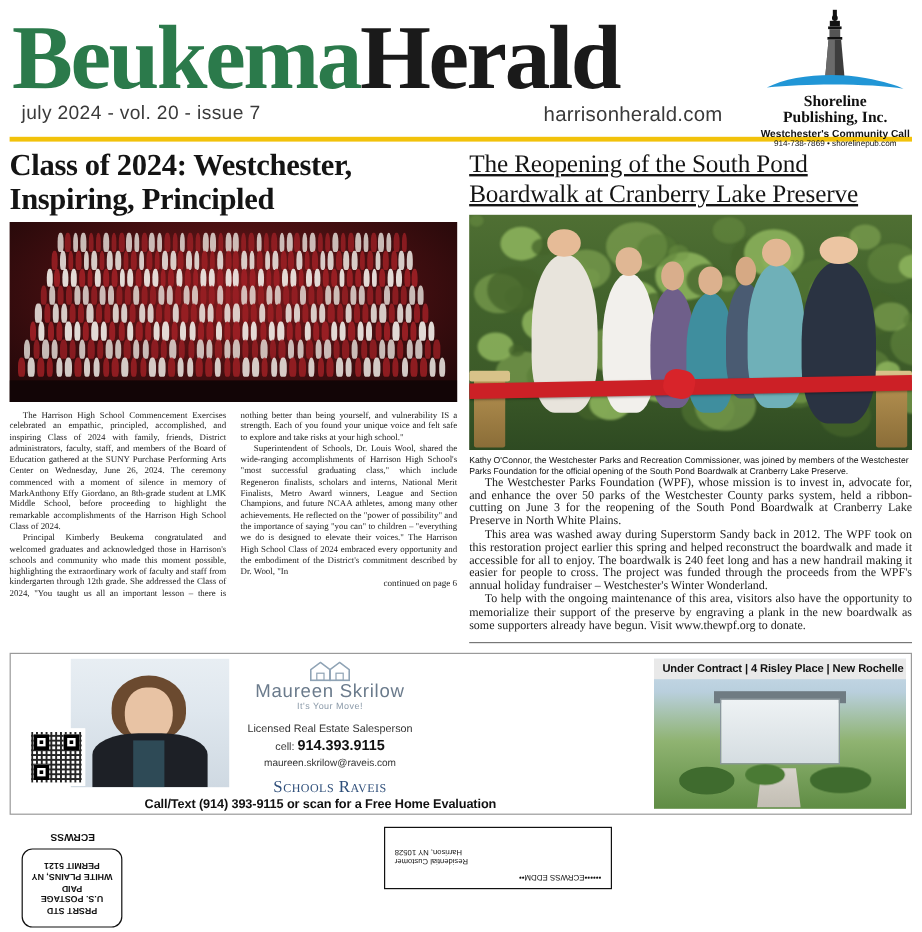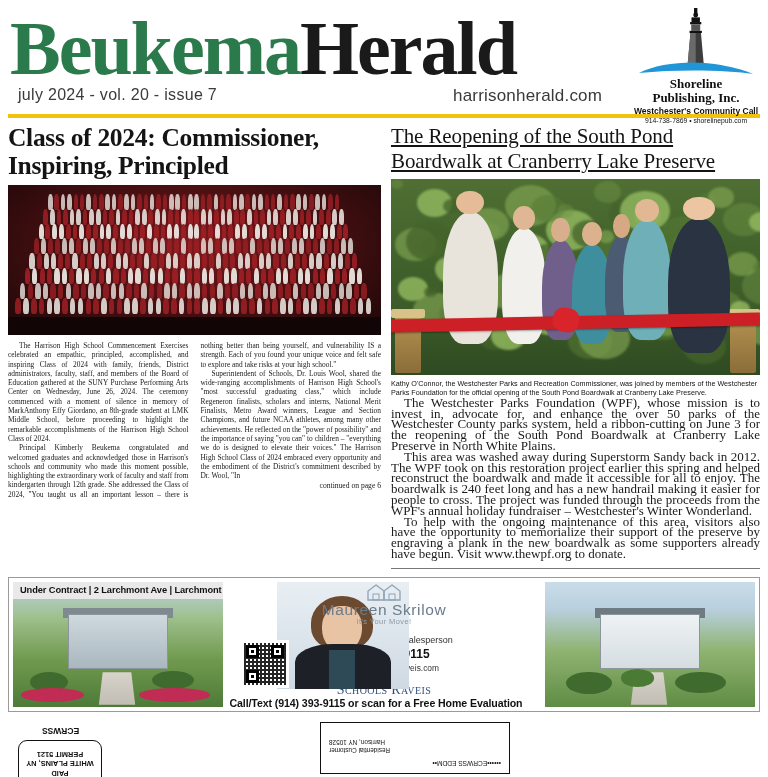--- a/index.html
+++ b/index.html
@@ -144,21 +144,21 @@
   .bodytext {
     font-family: "Liberation Serif", serif;
     font-size: 7.4px; line-height: 9.3px;
     color: #1a1a1a; text-align: justify;
     text-indent: 11px;
     margin-bottom: 0;
     -webkit-hyphens:auto; hyphens:auto;
   }
   .bodytext-wide {
     font-family: "Liberation Serif", serif;
-    font-size: 13px; line-height: 10.8px;
+    font-size: 10px; line-height: 10.8px;
     color: #1a1a1a; text-align: justify;
     text-indent: 13px;
     -webkit-hyphens:auto; hyphens:auto;
   }
   .continued {
     font-family: "Liberation Serif", serif;
     font-size: 7.6px; text-align: right; font-style: normal;
     color:#1a1a1a; margin-top:1px;
   }
   .rule-thin { height:1px; background:#777; margin: 8px 0 0 0; }
@@ -350,21 +350,21 @@
     <div class="pub-name">Publishing, Inc.</div>
     <div class="pub-tag">Westchester's Community Call</div>
     <div class="pub-contact">914-738-7869  •  shorelinepub.com</div>
   </div>
 </div>
 <div class="rule-gold"></div>
 
 <div class="content">
 
   <div class="col-left">
-    <div class="hl-left">Class of 2024: Commissioner, Inspiring, Principled</div>
+    <div class="hl-left">Class of 2024: Westchester, Inspiring, Principled</div>
 
     <div class="photo photo-grad">
       <div class="grad-rows" id="gradRows">
           <div class="grad-row" style="top: 0%; left: 9.1%; right: 9.1%;">
             <span class="cap" style="left: 0%; background: rgb(240, 236, 230); opacity: 0.78;"></span>
             <span class="cap" style="left: 2.17391%; background: rgb(157, 32, 37); opacity: 0.78;"></span>
             <span class="cap" style="left: 4.34783%; background: rgb(240, 236, 230); opacity: 0.78;"></span>
             <span class="cap" style="left: 6.52174%; background: rgb(240, 236, 230); opacity: 0.78;"></span>
             <span class="cap" style="left: 8.69565%; background: rgb(157, 32, 37); opacity: 0.78;"></span>
             <span class="cap" style="left: 10.8696%; background: rgb(157, 32, 37); opacity: 0.78;"></span>
@@ -863,32 +863,20 @@
 
     <p class="bodytext-wide">The Westchester Parks Foundation (WPF), whose mission is to invest in, advocate for, and enhance the over 50 parks of the Westchester County parks system, held a ribbon-cutting on June 3 for the reopening of the South Pond Boardwalk at Cranberry Lake Preserve in North White Plains.</p>
     <p class="bodytext-wide">This area was washed away during Superstorm Sandy back in 2012. The WPF took on this restoration project earlier this spring and helped reconstruct the boardwalk and made it accessible for all to enjoy. The boardwalk is 240 feet long and has a new handrail making it easier for people to cross.  The project was funded through the proceeds from the WPF's annual holiday fundraiser – Westchester's Winter Wonderland.</p>
     <p class="bodytext-wide">To help with the ongoing maintenance of this area, visitors also have the opportunity to memorialize their support of the preserve by engraving a plank in the new boardwalk as some supporters already have begun.  Visit www.thewpf.org to donate.</p>
     <div class="rule-thin"></div>
   </div>
 </div>
 
 <div class="ad">
 
-  <div class="ad-house">
-    <div class="house-photo-a">
-      <div class="roofline"></div>
-      <div class="house-body"></div>
-      <div class="walkway"></div>
-      <div class="shrub" style="left:8%;bottom:12%;width:18%;height:16%;"></div>
-      <div class="shrub" style="left:66%;bottom:14%;width:20%;height:15%;"></div>
-      <div class="flowers" style="left:4%;bottom:4%;width:30%;height:11%;"></div>
-      <div class="flowers" style="left:60%;bottom:4%;width:34%;height:11%;"></div>
-    </div>
-    <div class="banner">Under Contract | 2 Larchmont Ave | Larchmont</div>
-  </div>
 
   <div class="ad-center">
     <div class="agent-photo">
       <div class="agent-hair"></div>
       <div class="agent-face"></div>
       <div class="agent-jacket"></div>
       <div class="agent-shirt"></div>
     </div>
 
     <div class="qr">
@@ -927,20 +915,21 @@
 
   <div class="ad-house">
     <div class="house-photo-b">
       <div class="roofline" style="background:#6f7b82;"></div>
       <div class="house-body" style="background:linear-gradient(180deg,#eef2f4,#d5dde1);"></div>
       <div class="walkway"></div>
       <div class="shrub" style="left:10%;bottom:10%;width:22%;height:18%;"></div>
       <div class="shrub" style="left:62%;bottom:11%;width:24%;height:17%;"></div>
       <div class="shrub" style="left:36%;bottom:16%;width:16%;height:14%;background:#4a7a34;"></div>
     </div>
+    <div class="banner">Under Contract | 4 Risley Place | New Rochelle</div>
   </div>
 </div>
 
 <div class="postal">
   <div class="ecrwss">ECRWSS</div>
 
   <div class="indicia">
     <div>PRSRT STD</div>
     <div>U.S. POSTAGE</div>
     <div>PAID</div>

